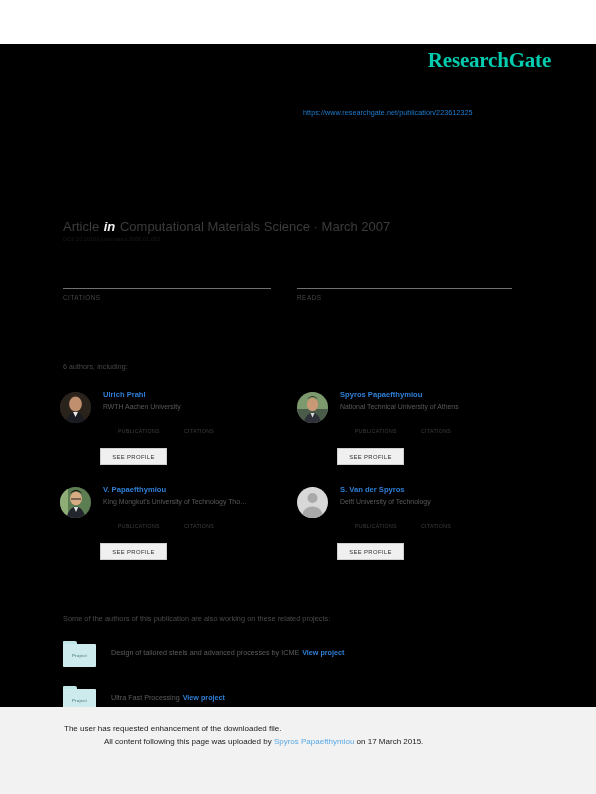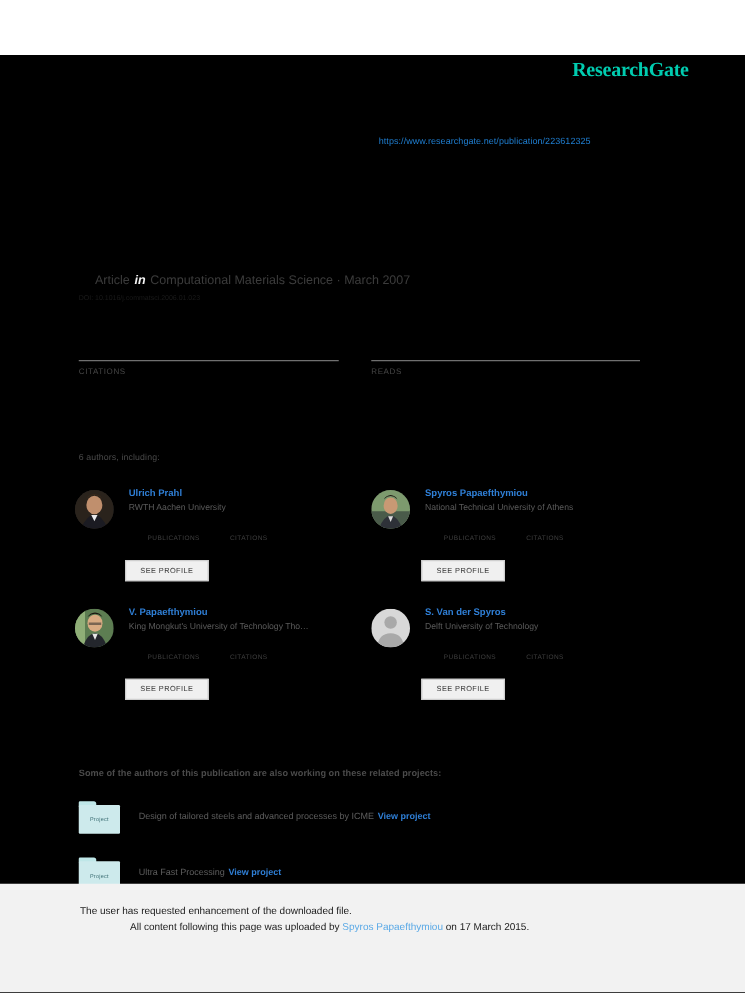--- a/index.html
+++ b/index.html
@@ -23,43 +23,43 @@
   }
   .footer-band {
     position:absolute; left:0; top:707px; width:596px; height:87px;
     background:#f2f2f2;
   }
 
   
   .rg-logo {
     position:absolute; right:45px; top:48px;
     font-family:"Liberation Serif", serif;
-    font-size:16px; font-weight:bold;
+    font-size:21px; font-weight:bold;
     color:#00ccb0; letter-spacing:-0.2px;
     white-space:nowrap;
   }
 
   
   .rg-url {
     position:absolute; left:303px; top:108px;
     font-size:7.2px; color:#1f7ed0; white-space:nowrap;
     letter-spacing:0.05px;
     text-align:right;
   }
 
   
   .paper-title {
     position:absolute; left:63px; top:146px; width:460px;
     font-size:12.5px; line-height:16px; color:#010101; font-weight:bold;
   }
 
   
   .article-line {
-    position:absolute; left:76px; top:219px;
-    font-size:10px; color:#3c3c3c; white-space:nowrap;
+    position:absolute; left:63px; top:219px;
+    font-size:13px; color:#3c3c3c; white-space:nowrap;
   }
   .article-line .in-badge {
     color:#f3f3f3; font-weight:bold; font-style:italic;
     padding:0 1px;
   }
   .doi-line {
     position:absolute; left:63px; top:236px;
     font-size:5.6px; color:#1a1a1a; white-space:nowrap;
   }
 
@@ -123,21 +123,21 @@
     width:67px; height:17px;
     background:#f0f0f0; border:1px solid #cfcfcf;
     font-size:5.9px; color:#333; letter-spacing:0.35px;
     display:flex; align-items:center; justify-content:center;
     cursor:pointer;
   }
 
   
   .projects-heading {
     position:absolute; left:63px; top:614px;
-    font-size:7.3px; font-weight:bold; color:#4b4b4b;
+    font-size:7.3px; font-weight:normal; color:#4b4b4b;
     letter-spacing:0.05px;
   }
   .project-row { position:absolute; left:63px; height:34px; }
   #project-0 { top:641px; }
   #project-1 { top:686px; }
   .folder-icon {
     position:absolute; left:0; top:0;
     width:33px; height:26px;
   }
   .folder-icon .tab {

